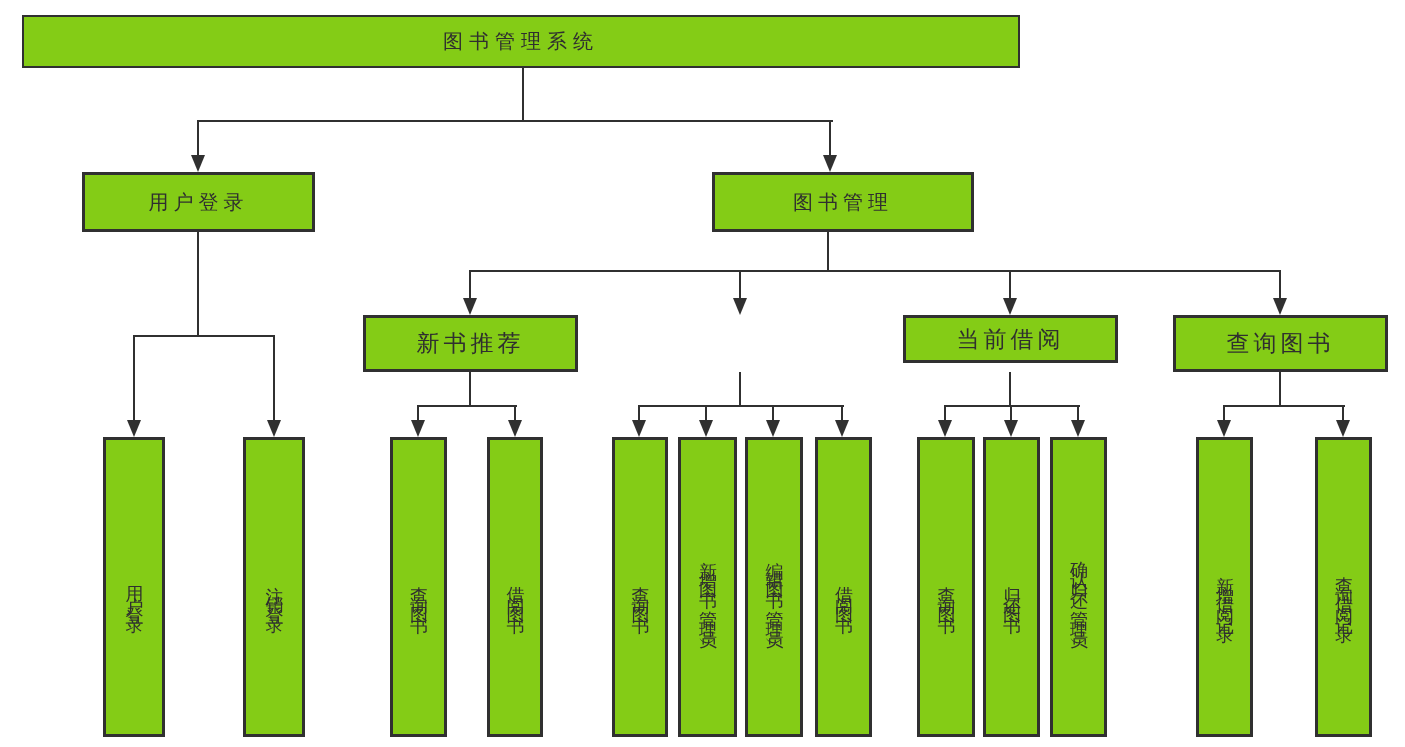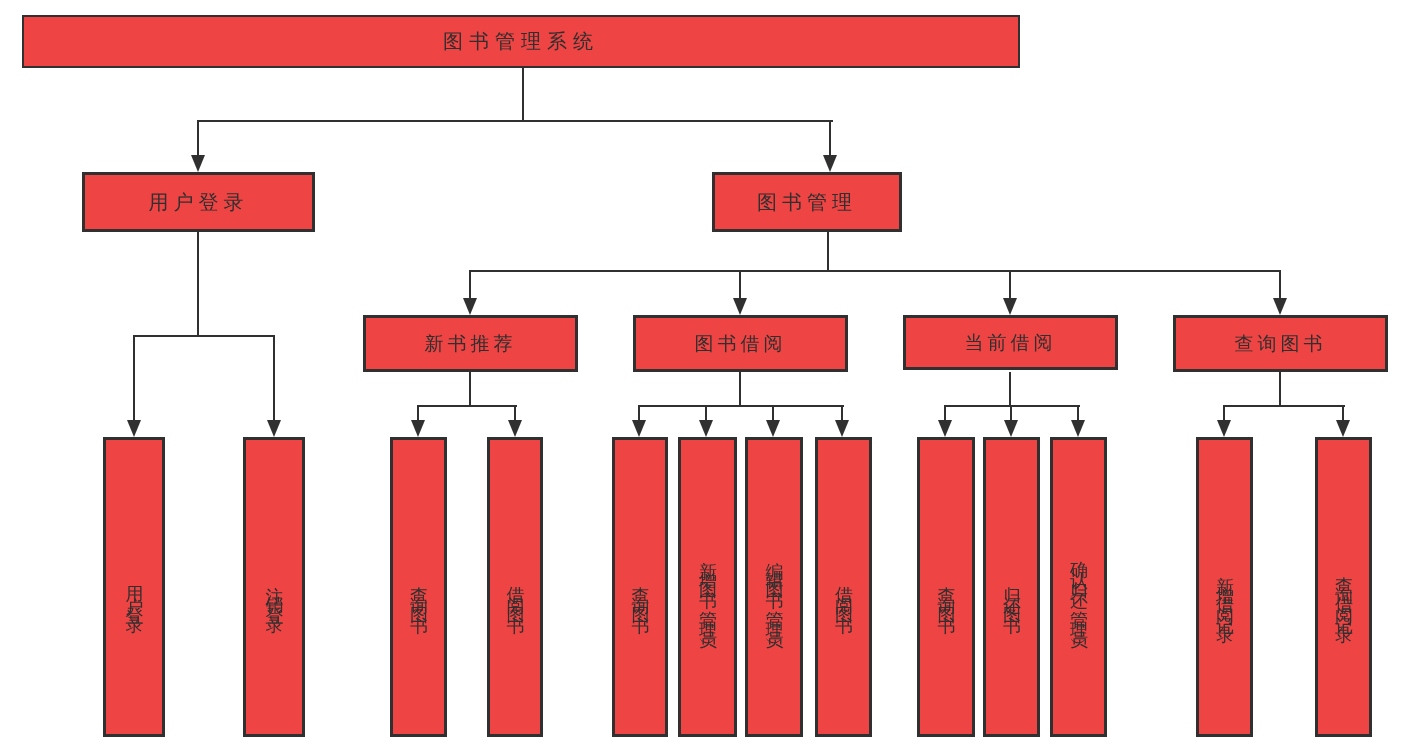--- a/index.html
+++ b/index.html
@@ -2,26 +2,26 @@
 <html><head>
 <meta charset="utf-8">
 <style>
   html,body { margin:0; padding:0; background:#ffffff; }
   #canvas {
     position:relative; width:1405px; height:747px; background:#ffffff;
     font-family:"Liberation Sans","DejaVu Sans",sans-serif; overflow:hidden;
   }
   .box {
     position:absolute; box-sizing:border-box; border:3px solid #303030;
-    background:#ef4444; display:flex; align-items:center; justify-content:center;
+    background:#84cc16; display:flex; align-items:center; justify-content:center;
     color:#2f2f2f;
   }
   .root  { border-width:2px; font-size:20px; letter-spacing:6px; }
   .lvl2  { font-size:20px; letter-spacing:5px; }
-  .lvl3  { font-size:19px; letter-spacing:4px; }
+  .lvl3  { font-size:23px; letter-spacing:4px; }
   .leaf  { font-size:18px; }
   .leaf .vtext {
     writing-mode:vertical-rl; text-orientation:mixed;
     letter-spacing:10px; line-height:1.05; margin-bottom:-10px;
   }
   .vline { position:absolute; width:2px; background:#303030; }
   .hline { position:absolute; height:2px; background:#303030; }
   .arrow {
     position:absolute; width:0; height:0;
     border-left:7px solid transparent; border-right:7px solid transparent;
@@ -44,21 +44,21 @@
   <div class="vline" style="left:522px; top:68px; height:52px;"></div>
   <div class="hline" style="left:197px; top:120px; width:636px;"></div>
   <div class="vline" style="left:197px; top:120px; height:37px;"></div>
   <div class="arrow" style="left:191px; top:155px;"></div>
   <div class="vline" style="left:829px; top:120px; height:37px;"></div>
   <div class="arrow" style="left:823px; top:155px;"></div>
 
   <div class="box lvl2" style="left:82px; top:172px; width:233px; height:60px;">
     <span>用户登录</span>
   </div>
-  <div class="box lvl2" style="left:712px; top:172px; width:190px; height:60px;">
+  <div class="box lvl2" style="left:712px; top:172px; width:262px; height:60px;">
     <span>图书管理</span>
   </div>
 
   <div class="vline" style="left:197px; top:232px; height:103px;"></div>
   <div class="hline" style="left:133px; top:335px; width:142px;"></div>
   <div class="vline" style="left:133px; top:335px; height:87px;"></div>
   <div class="arrow" style="left:127px; top:420px;"></div>
   <div class="vline" style="left:273px; top:335px; height:87px;"></div>
   <div class="arrow" style="left:267px; top:420px;"></div>
 
@@ -69,24 +69,21 @@
   <div class="vline" style="left:739px; top:270px; height:30px;"></div>
   <div class="arrow" style="left:733px; top:298px;"></div>
   <div class="vline" style="left:1009px; top:270px; height:30px;"></div>
   <div class="arrow" style="left:1003px; top:298px;"></div>
   <div class="vline" style="left:1279px; top:270px; height:30px;"></div>
   <div class="arrow" style="left:1273px; top:298px;"></div>
 
   <div class="box lvl3" style="left:363px; top:315px; width:215px; height:57px;">
     <span>新书推荐</span>
   </div>
-  <div class="box lvl3" style="left:633px; top:315px; width:215px; height:57px;">
-    <span>图书借阅</span>
-  </div>
-  <div class="box lvl3" style="left:903px; top:315px; width:215px; height:55px;">
+  <div class="box lvl3" style="left:903px; top:315px; width:215px; height:48px;">
     <span>当前借阅</span>
   </div>
   <div class="box lvl3" style="left:1173px; top:315px; width:215px; height:57px;">
     <span>查询图书</span>
   </div>
 
   <div class="vline" style="left:469px; top:372px; height:33px;"></div>
   <div class="hline" style="left:417px; top:405px; width:100px;"></div>
   <div class="vline" style="left:417px; top:405px; height:17px;"></div>
   <div class="arrow" style="left:411px; top:420px;"></div>

